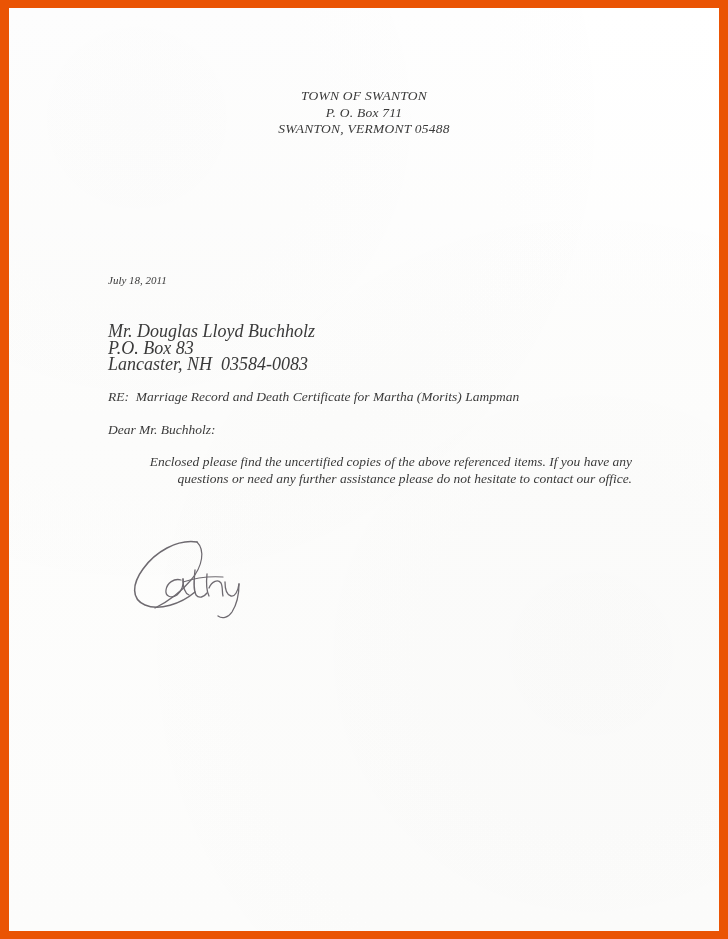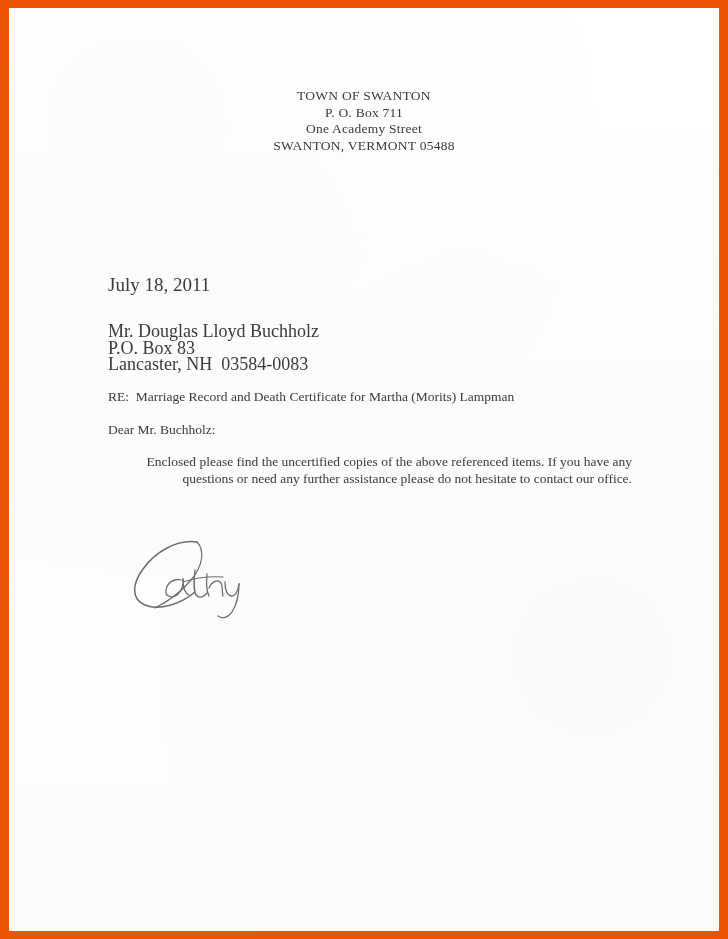--- a/index.html
+++ b/index.html
@@ -57,21 +57,21 @@
     white-space: nowrap;
   }
   .lh-org { letter-spacing: 0.55px; }
   .lh-city { letter-spacing: 0.45px; }
 
   
   .letter-date {
     position: absolute;
     left: 99px;
     top: 266px;
-    font-size: 19px;
+    font-size: 11px;
     white-space: nowrap;
   }
 
   .recipient {
     position: absolute;
     left: 99px;
     top: 315px;
     font-size: 18px;
     line-height: 16.5px;
   }
@@ -127,29 +127,28 @@
     left: 99px;
     top: 608px;
     font-size: 13.5px;
     line-height: 16.5px;
   }
   .signature-block div { white-space: nowrap; }
 </style>
 </head>
 <body>
 
-<div class="page" style="--accent: #ea5404; border-color: rgb(234, 84, 4); background-color: #c4b5fd; color: rgb(58, 58, 58);">
+<div class="page" style="--accent: #ea5404; border-color: rgb(234, 84, 4); background-color: #c4b5fd; color: rgb(58, 58, 58); font-style: italic;">
   <div class="paper-noise"></div>
 
   <div class="content">
 
     <div class="letterhead">
       <div class="lh-org">TOWN OF SWANTON</div>
       <div>P. O. Box 711</div>
-      <div>One Academy Street</div>
       <div class="lh-city">SWANTON, VERMONT 05488</div>
     </div>
 
     <div class="letter-date">July 18, 2011</div>
 
     <div class="recipient">
       <div>Mr. Douglas Lloyd Buchholz</div>
       <div>P.O. Box 83</div>
       <div>Lancaster, NH  03584-0083</div>
     </div>

